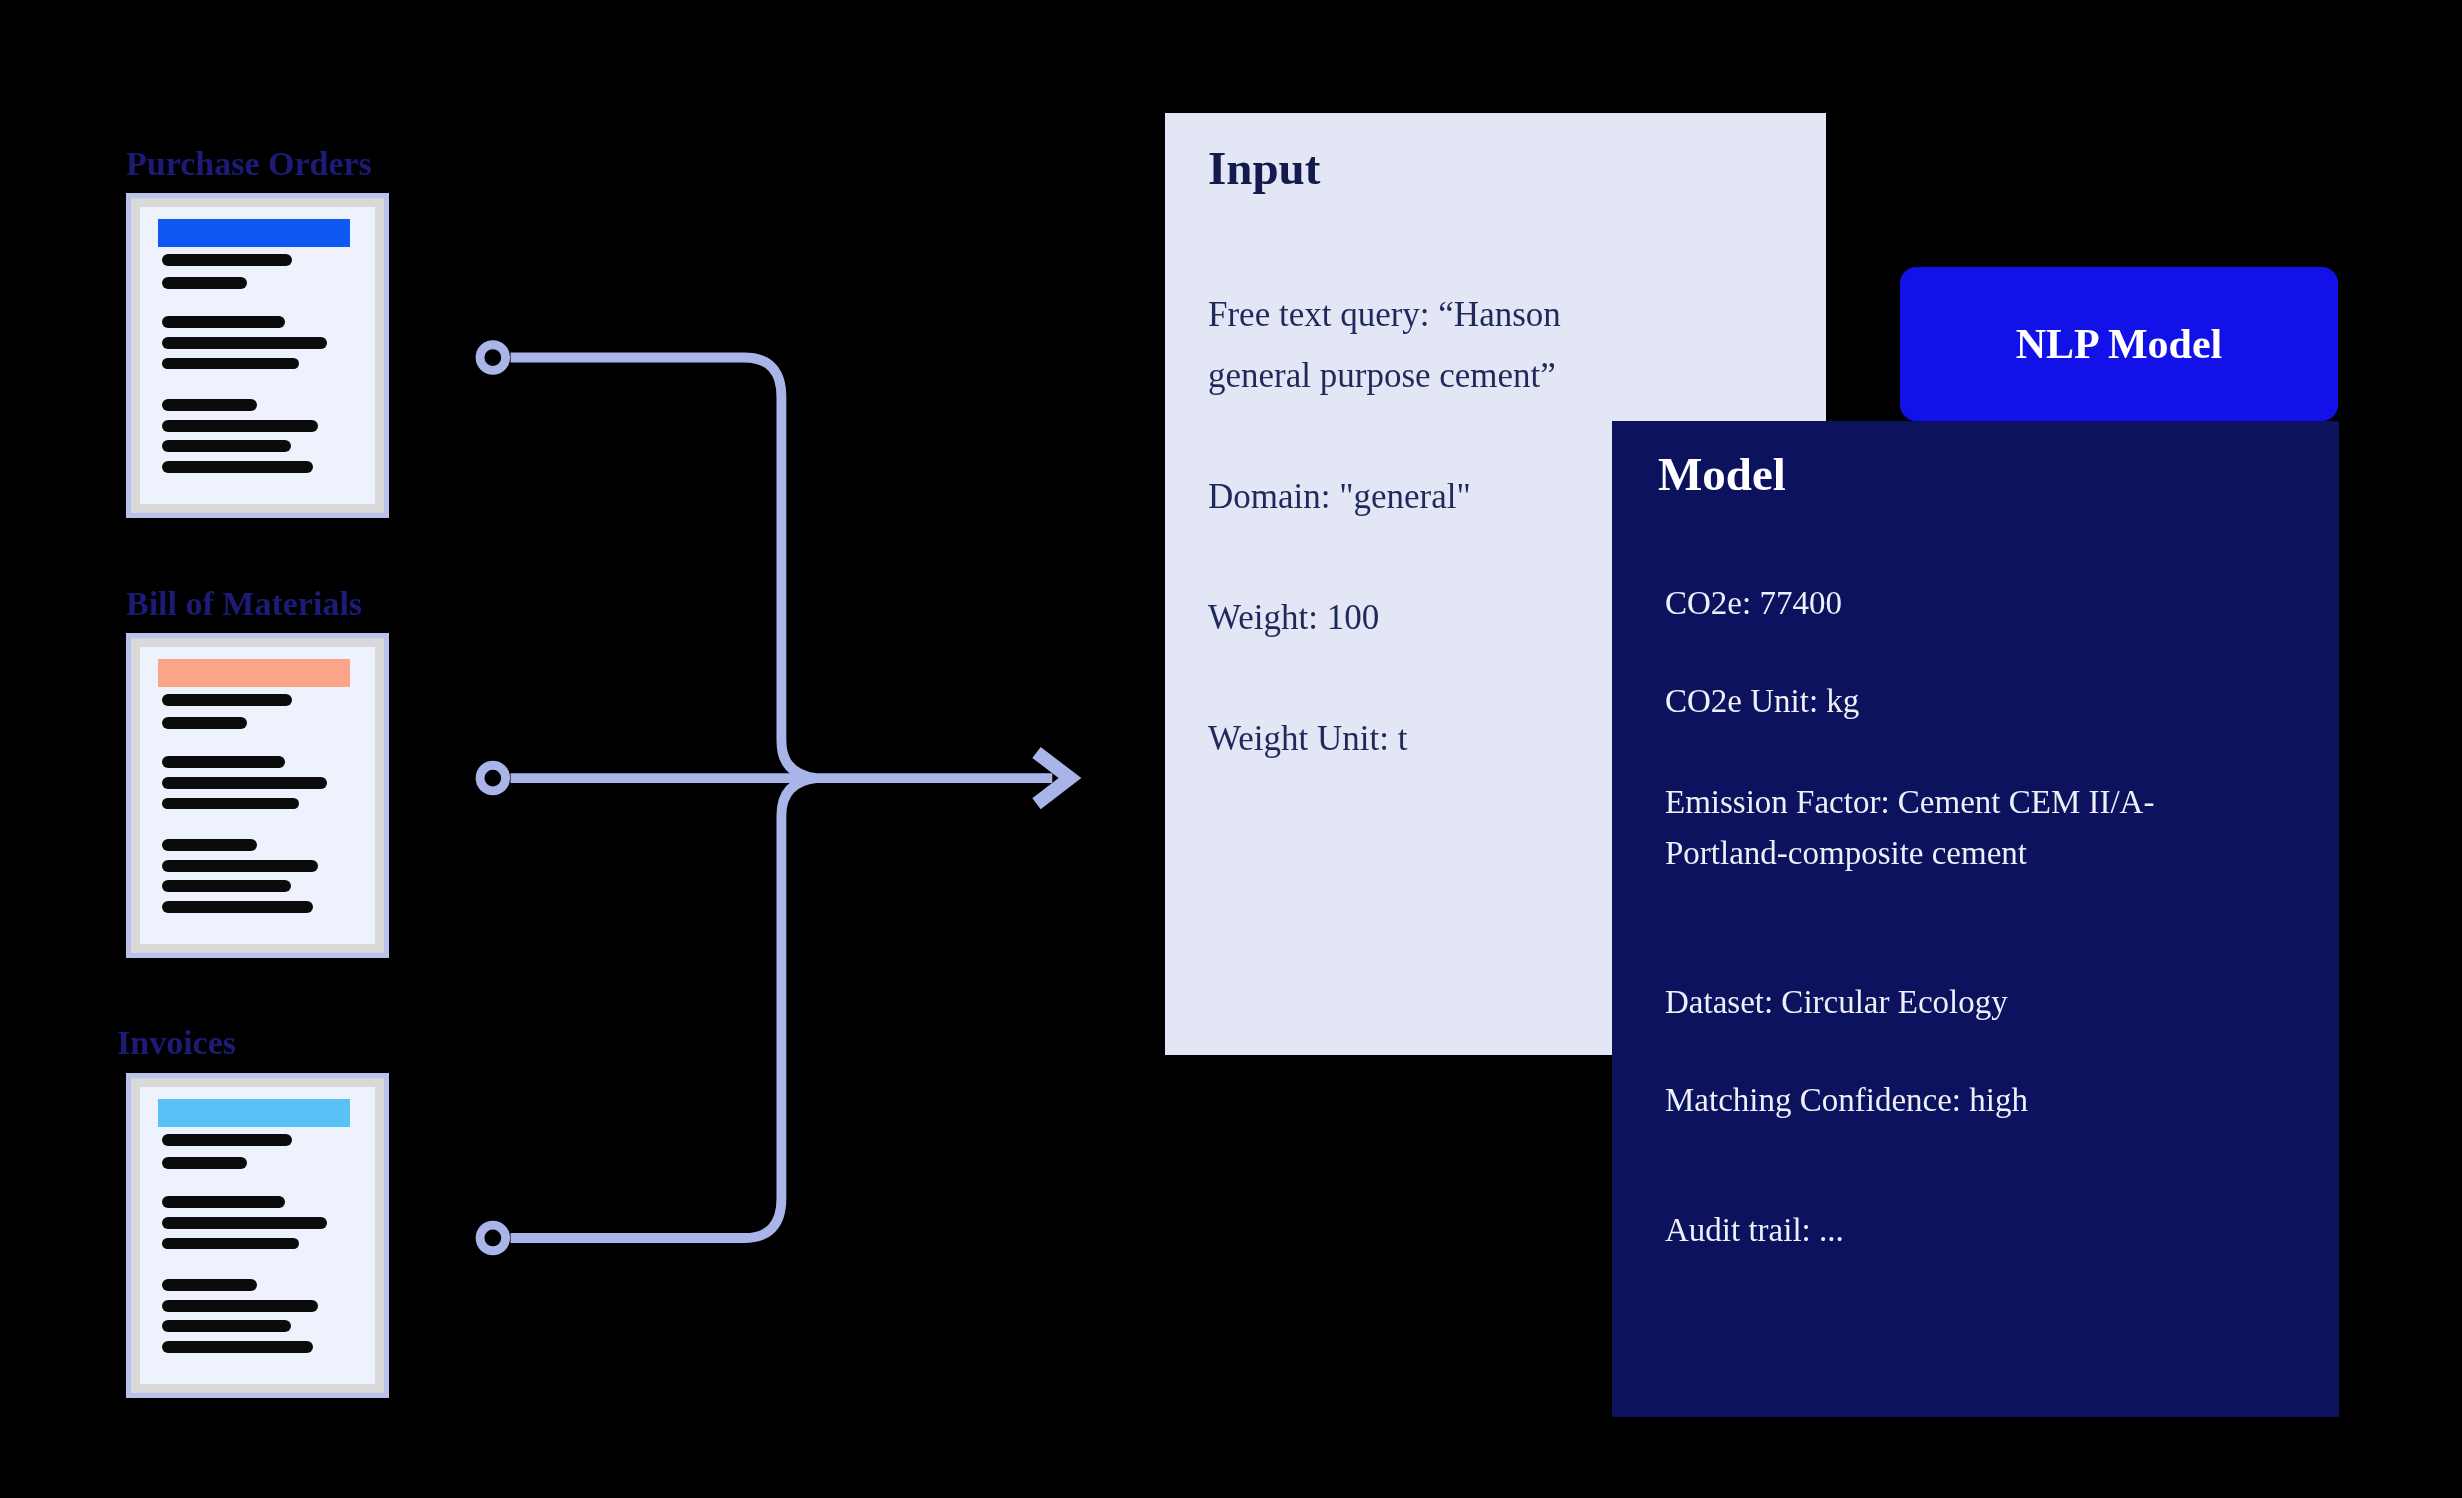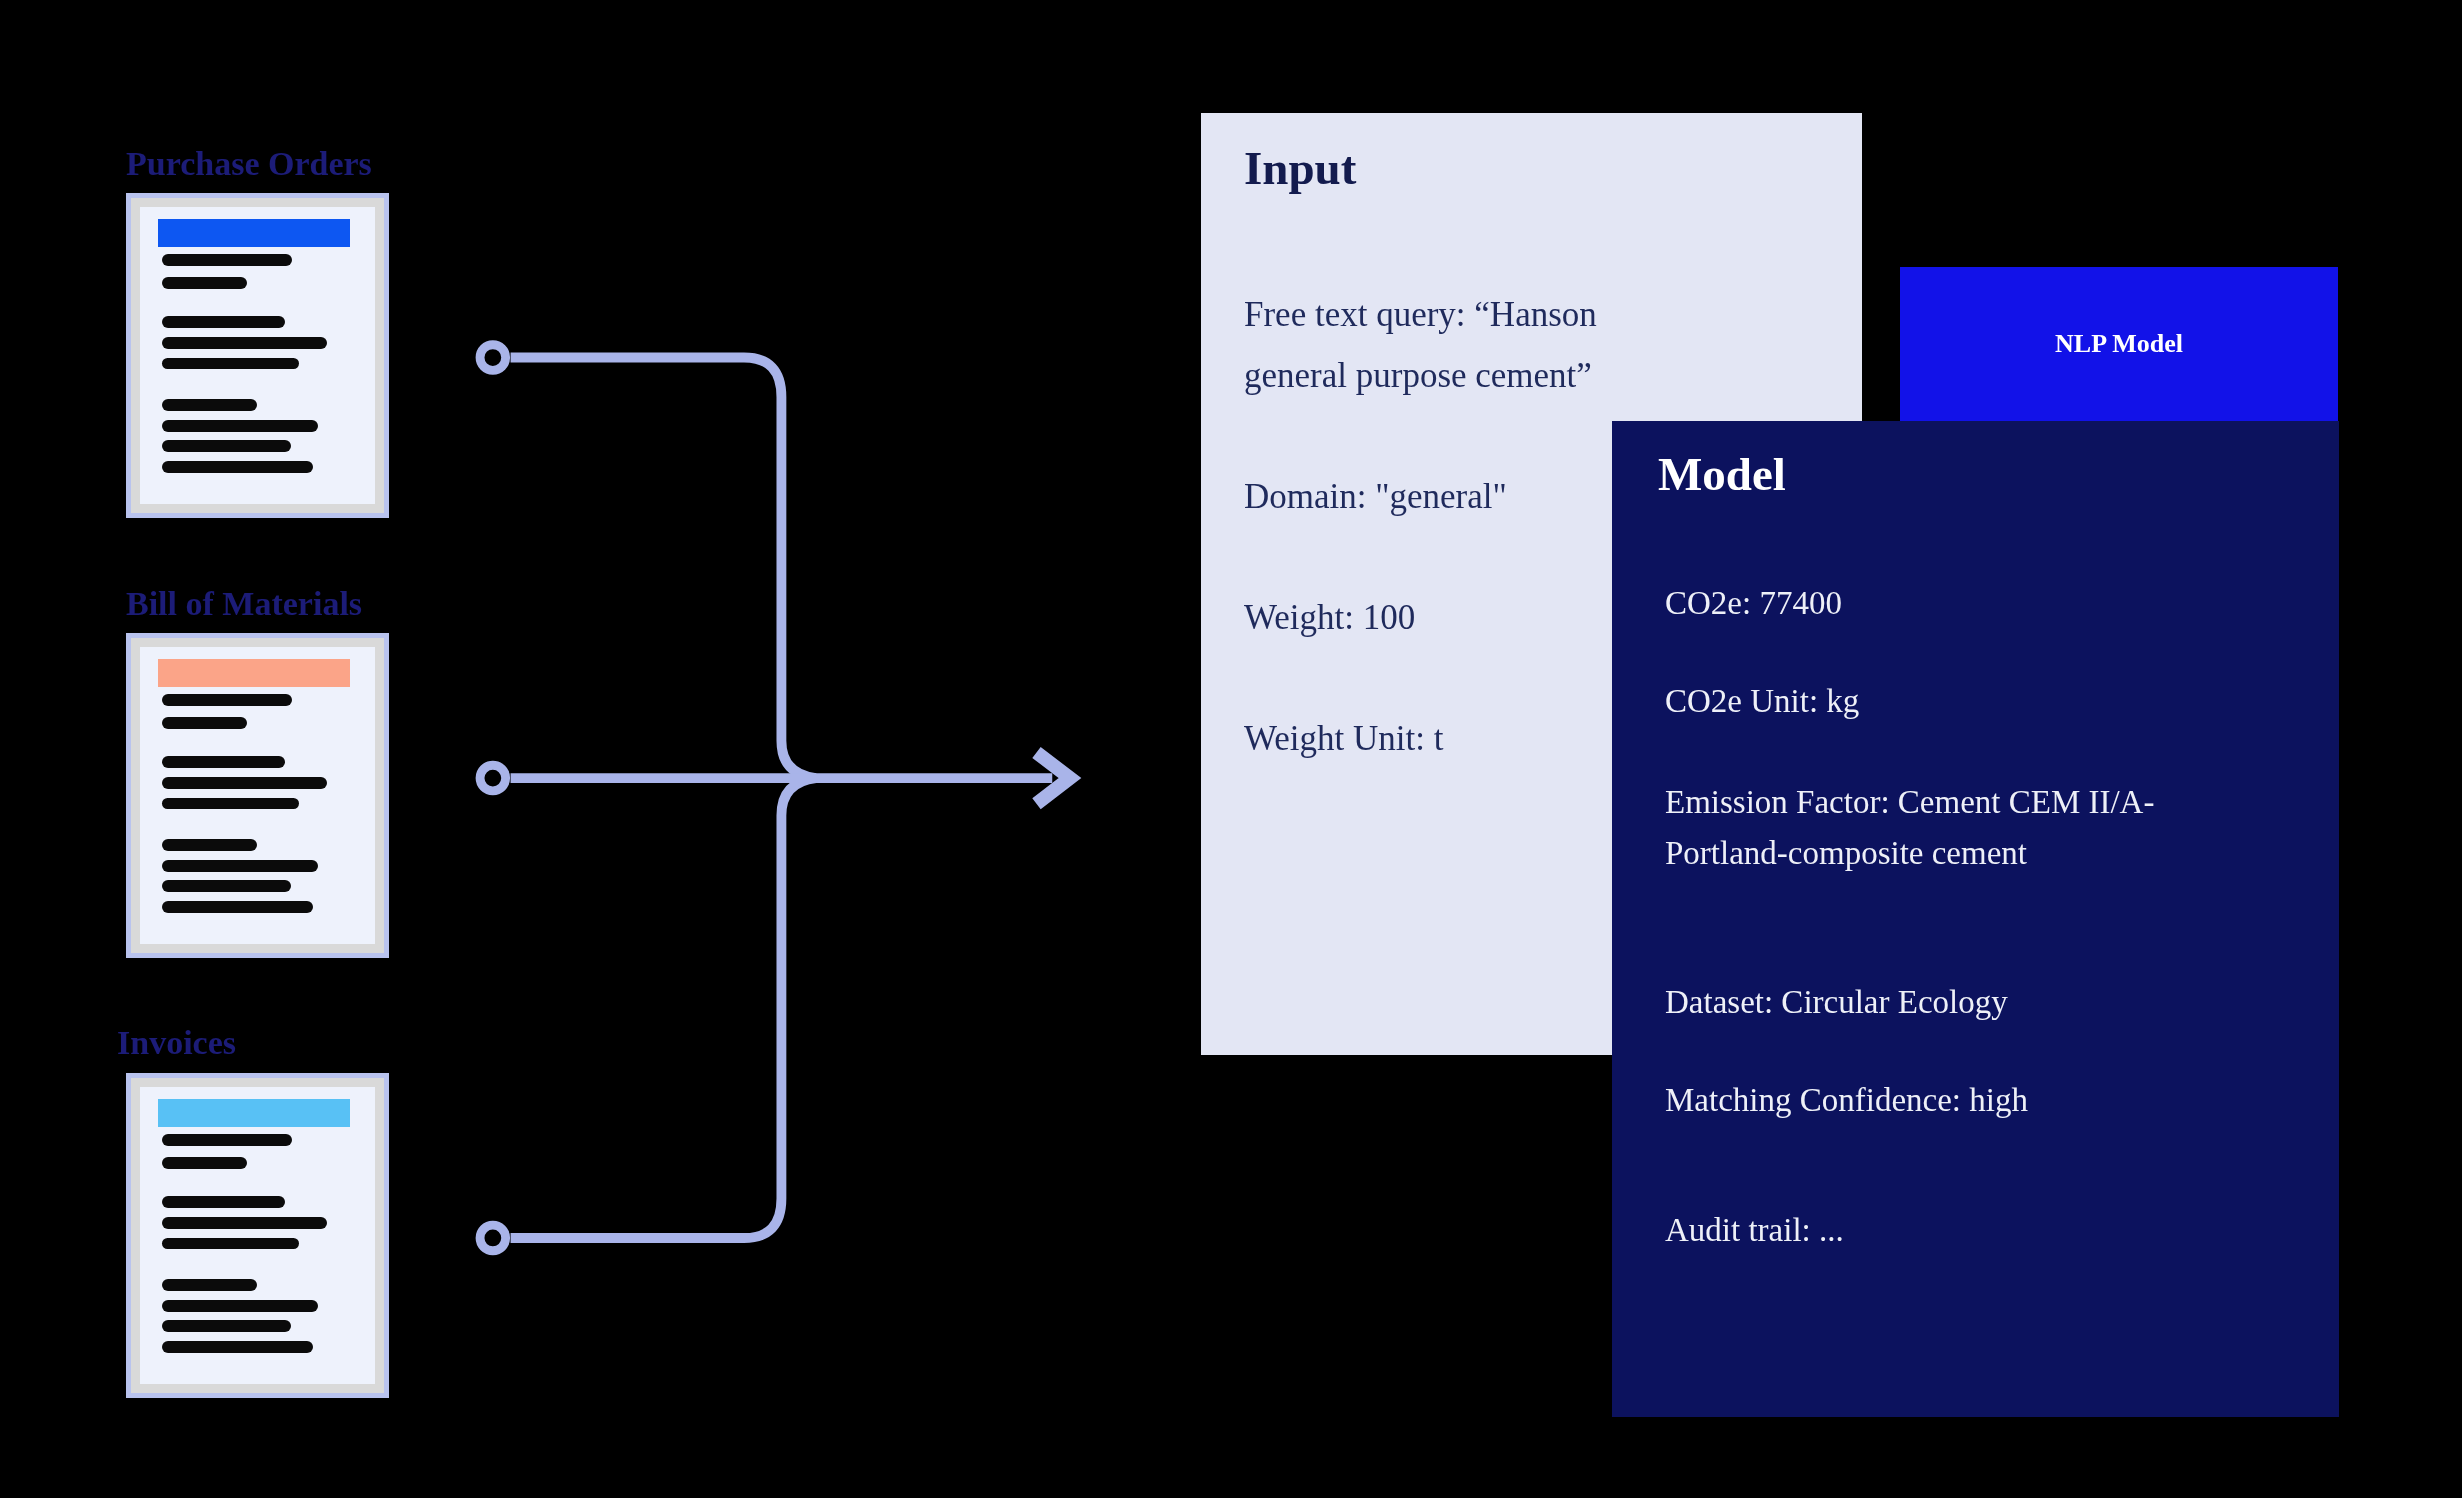--- a/index.html
+++ b/index.html
@@ -52,41 +52,41 @@
   .l4{width:165px;margin-top:8.9px;}
   .l5{width:137px;margin-top:8.9px;}
   .l6{width:95px; margin-top:29.6px;}
   .l7{width:156px;margin-top:8.9px;}
   .l8{width:129px;margin-top:8.9px;}
   .l9{width:151px;margin-top:8.9px;}
 
   
   .input-panel{
     position:absolute;left:1165px;top:113px;width:661px;height:942px;
-    background:var(--input_bg);z-index:2;margin-left:36px;
+    background:var(--input_bg);z-index:2;
   }
   .input-title{
     position:absolute;left:43px;top:27.6px;font-size:47px;font-weight:bold;
     color:var(--title_navy);white-space:nowrap;
   }
   .input-line{
     position:absolute;left:43px;font-size:35px;line-height:61px;
     color:var(--input_text);white-space:nowrap;
   }
   .ip-p1{top:171px;}
   .ip-p2{top:353px;}
   .ip-p3{top:474px;}
   .ip-p4{top:595px;}
 
   
   .nlp{
     position:absolute;left:1900px;top:267px;width:438px;height:154px;
     background:var(--nlp_bg);z-index:4;
     display:flex;align-items:center;justify-content:center;
-    font-size:26px;font-weight:bold;color:var(--white);white-space:nowrap;
+    font-size:42px;font-weight:bold;color:var(--white);white-space:nowrap;border-radius:16px;
   }
 
   
   .output-panel{
     position:absolute;left:1612px;top:421px;width:727px;height:996px;
     background:var(--output_bg);z-index:3;
   }
   .output-title{
     position:absolute;left:46px;top:25.6px;font-size:47px;font-weight:bold;
     color:var(--white);white-space:nowrap;

